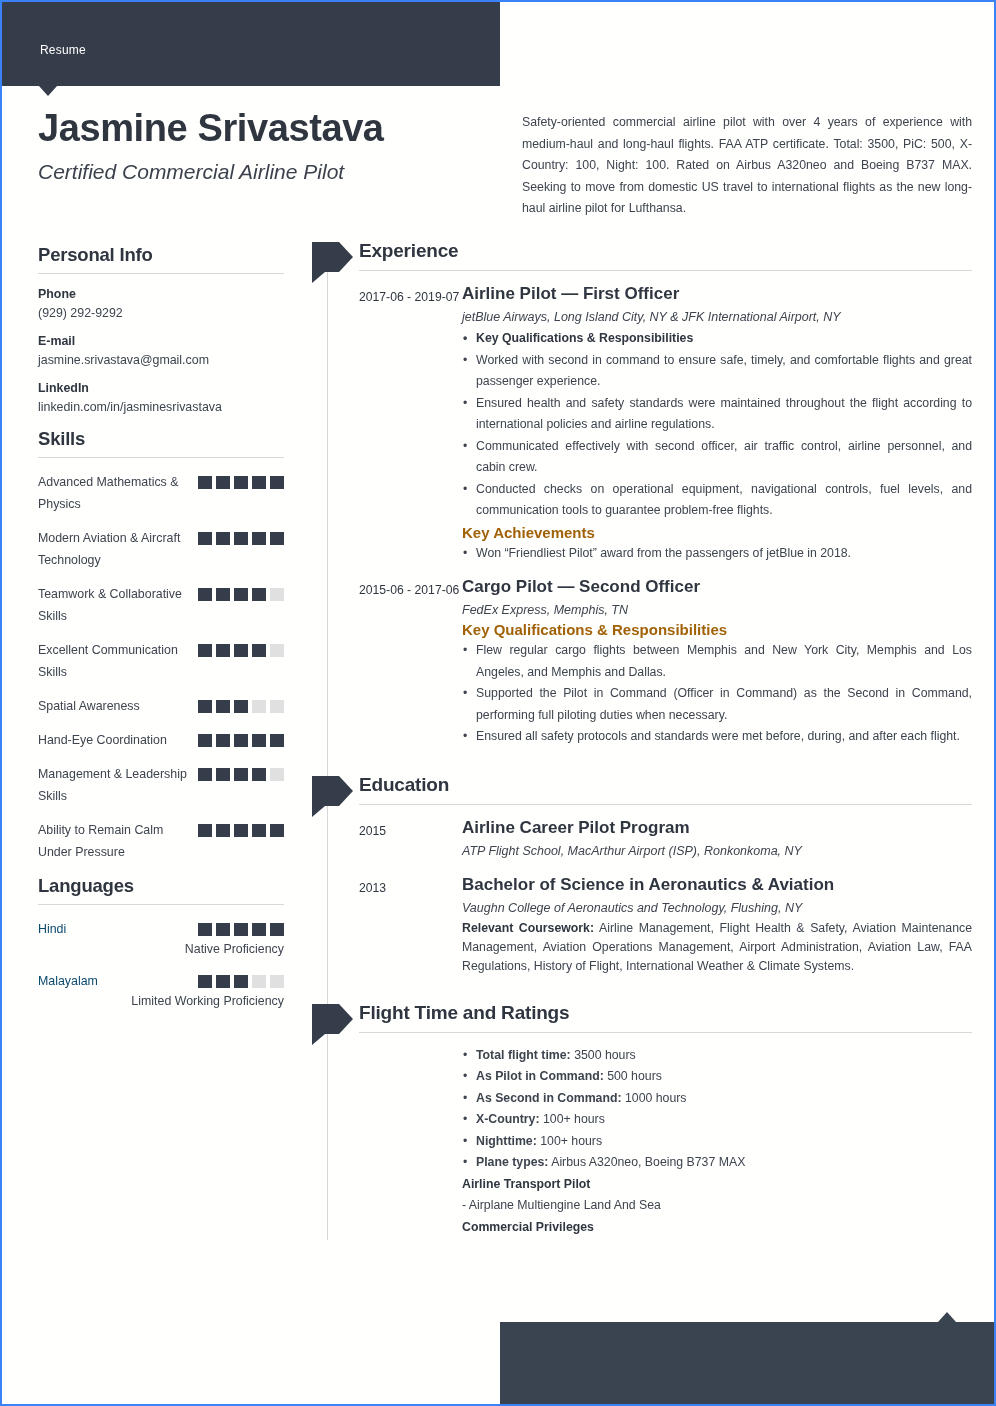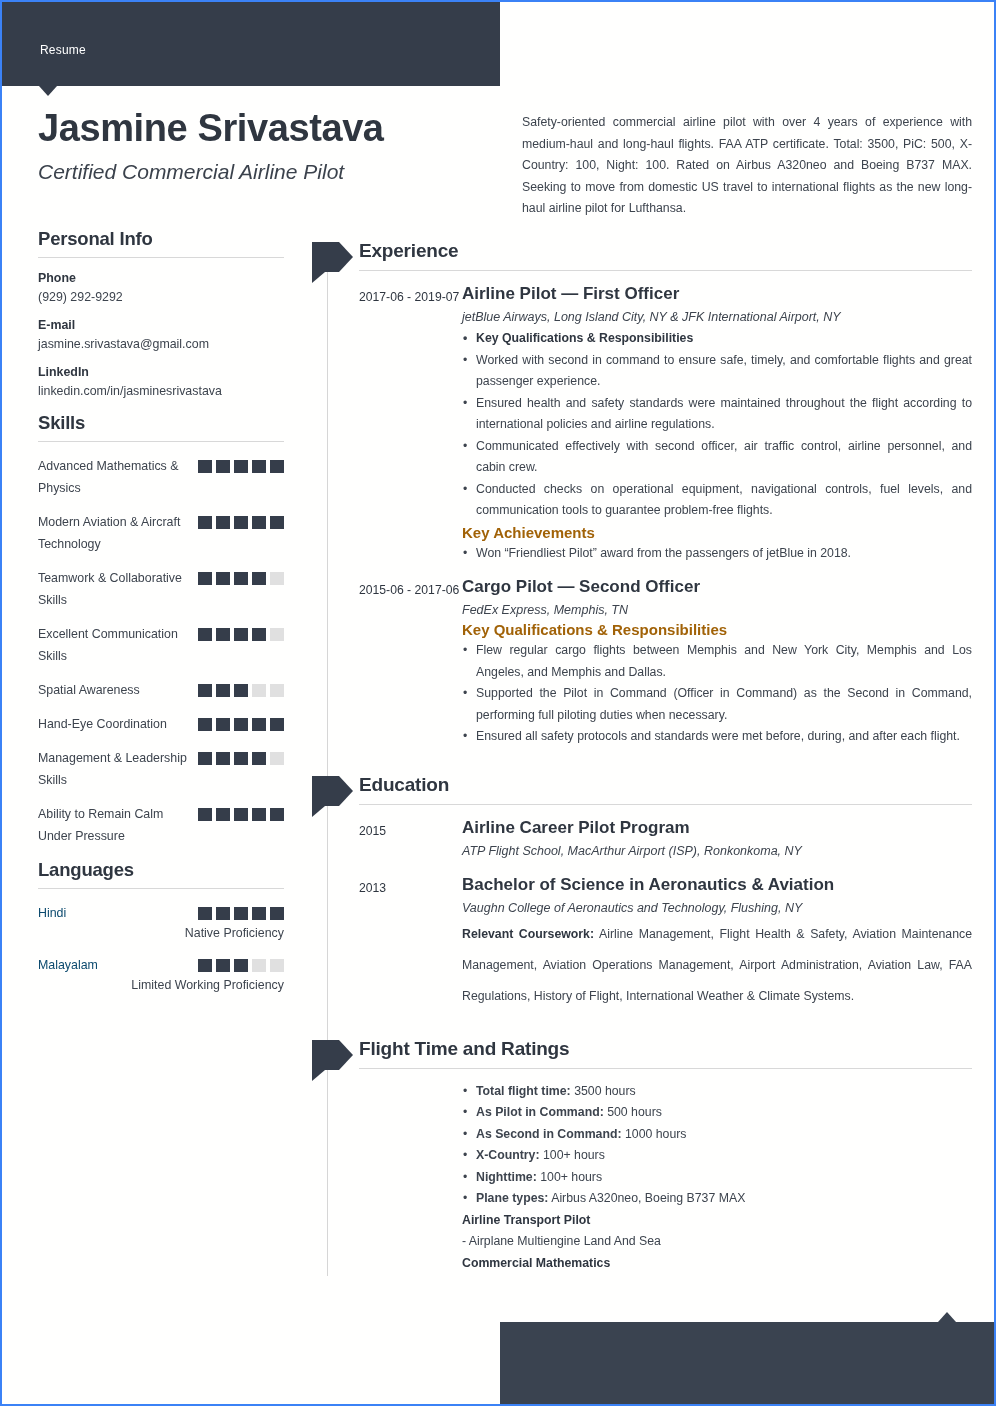--- a/index.html
+++ b/index.html
@@ -54,21 +54,21 @@
   .role{
     position:absolute; left:36px; top:158px;
     font-size:21px; font-style:italic; color:#3b424c;
   }
   .summary{
     position:absolute; left:520px; top:110px; width:450px;
     font-size:12.3px; line-height:21.5px;
     text-align:justify; color:#3d444e;
   }
   
-  .leftcol{ position:absolute; left:36px; top:226px; width:246px; }
+  .leftcol{ position:absolute; left:36px; top:242px; width:246px; }
   .sec-h{
     font-size:18.5px; font-weight:bold; color:#2f3640;
     padding-bottom:7px; letter-spacing:-0.2px;
   }
   .sec-rule{ height:1px; background:#d8d8d8; margin-bottom:13px; }
   .li-block{ margin-bottom:14px; }
   .li-label{ font-size:12.4px; font-weight:bold; color:#2f3640; margin-bottom:5px; }
   .li-value{ font-size:12.4px; color:#3d444e; }
 
   .skill-row{
@@ -131,21 +131,21 @@
   ul.blist{ list-style:none; margin:0; padding:0; }
   ul.blist li{
     position:relative; padding-left:14px;
     font-size:12.3px; line-height:21.5px; color:#3d444e;
     text-align:justify; margin-bottom:0px;
   }
   ul.blist li::before{
     content:"•"; position:absolute; left:1px; top:0; color:#3d444e;
   }
   ul.blist li.b{ font-weight:bold; color:#2f3640; }
-  .para{ font-size:12.3px; line-height:31px; color:#3d444e; text-align:justify; }
+  .para{ font-size:12.3px; line-height:19px; color:#3d444e; text-align:justify; }
   .para b{ color:#2f3640; }
   .plain{ font-size:12.3px; line-height:21.5px; color:#3d444e; }
   .plain.bold{ font-weight:bold; color:#2f3640; }
   .ft-list{ margin-left:150px; }
   .ft-list ul.blist li{ text-align:left; }
 </style>
 </head>
 <body>
 
 <div class="page">
@@ -387,21 +387,21 @@
         <ul class="blist" id="ft-items">
             <li><b>Total flight time:</b> 3500 hours</li>
             <li><b>As Pilot in Command:</b> 500 hours</li>
             <li><b>As Second in Command:</b> 1000 hours</li>
             <li><b>X-Country:</b> 100+ hours</li>
             <li><b>Nighttime:</b> 100+ hours</li>
             <li><b>Plane types:</b> Airbus A320neo, Boeing B737 MAX</li>
           </ul>
         <div class="plain bold">Airline Transport Pilot</div>
         <div class="plain">- Airplane Multiengine Land And Sea</div>
-        <div class="plain bold">Commercial Mathematics</div>
+        <div class="plain bold">Commercial Privileges</div>
       </div>
     </div>
 
   </div>
 
   <div class="botbar"></div>
   <div class="botbar-notch"></div>
 
 </div>
 

